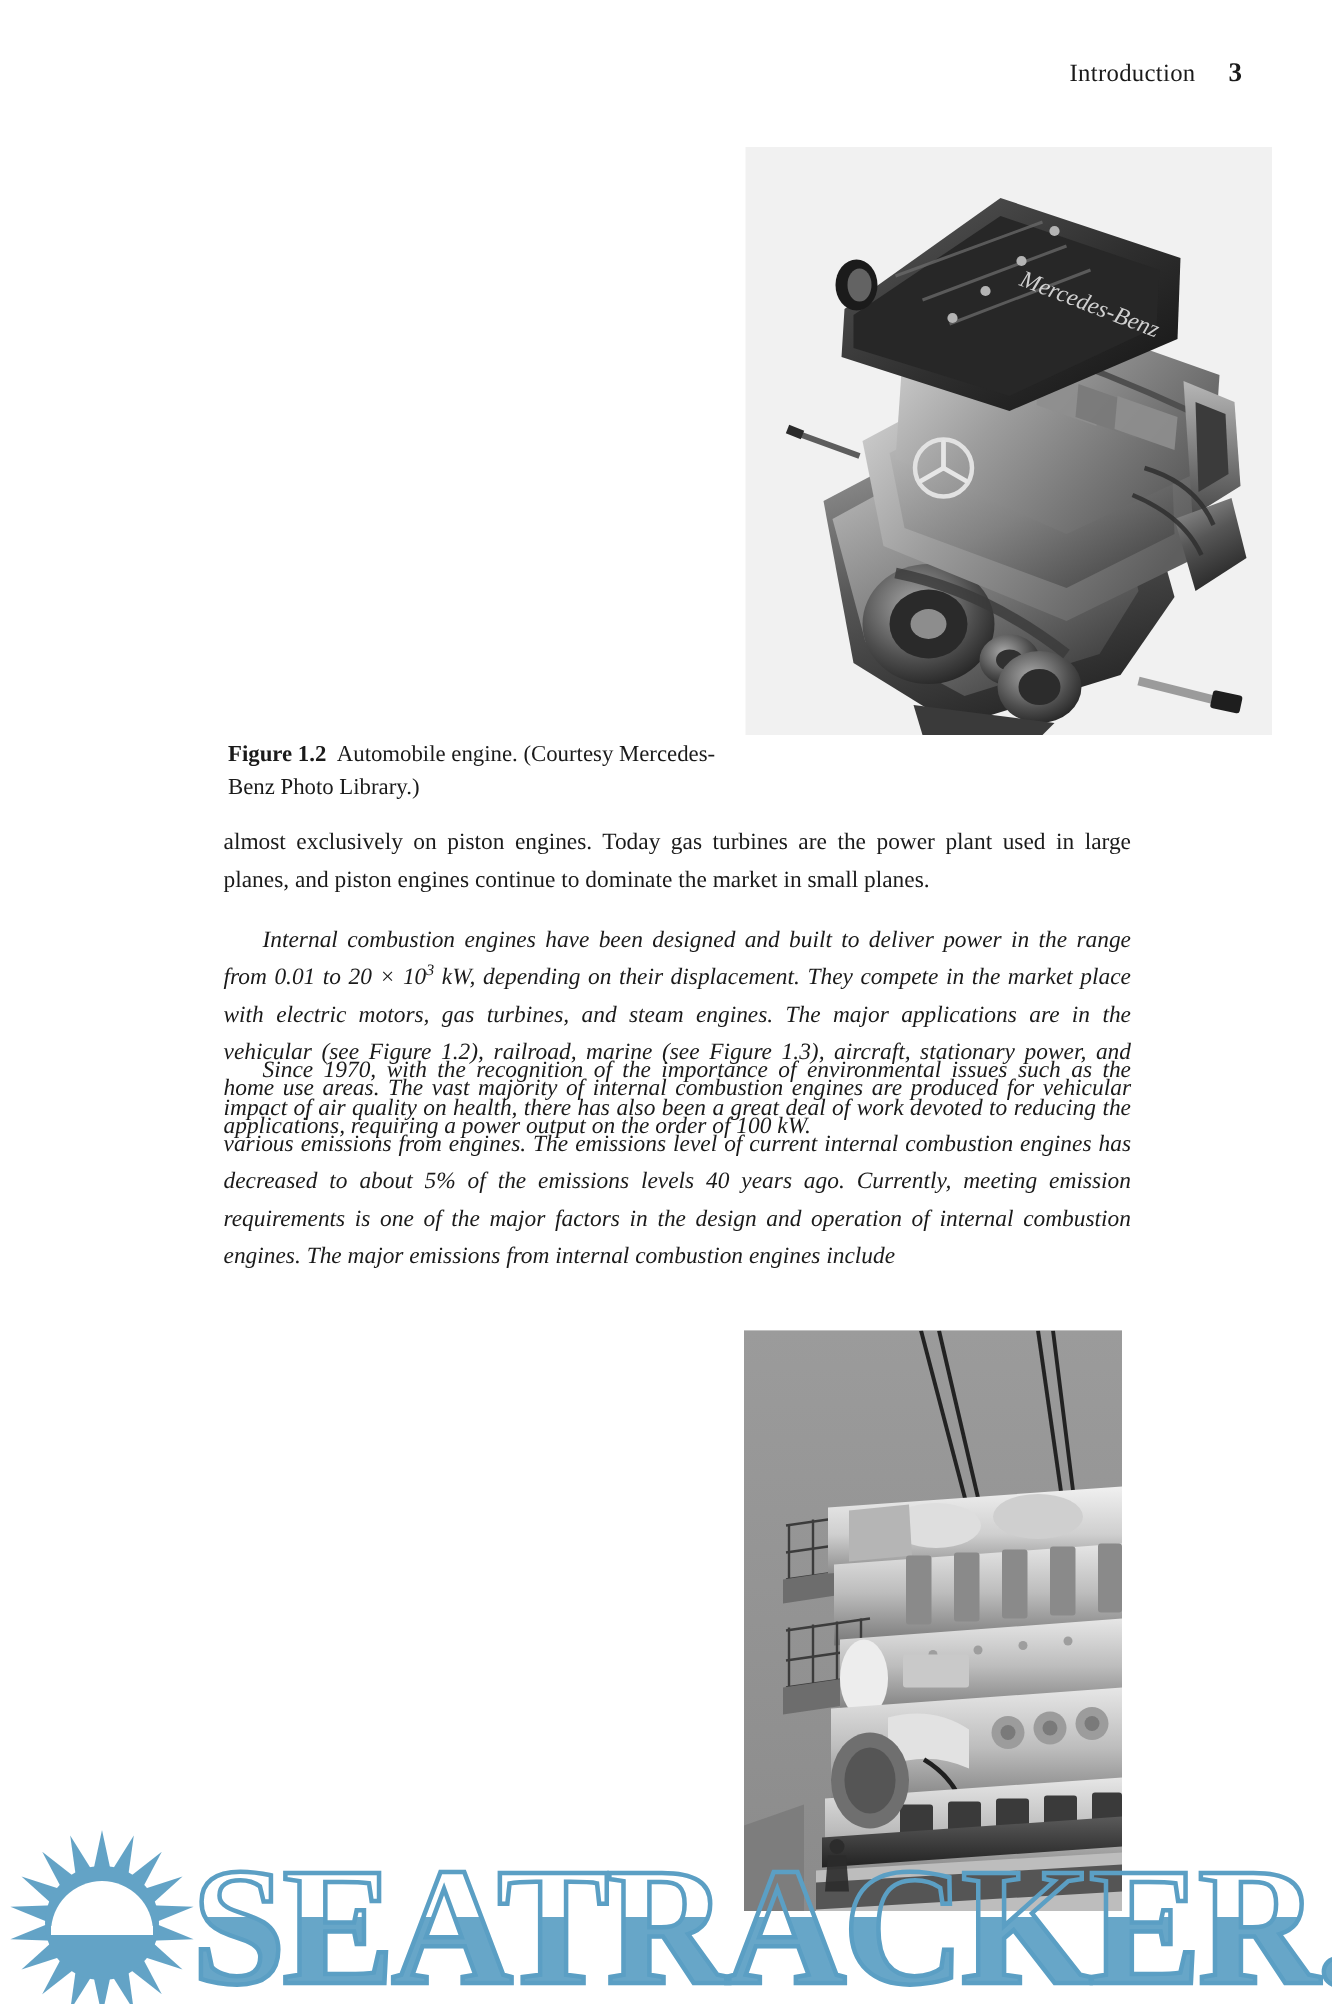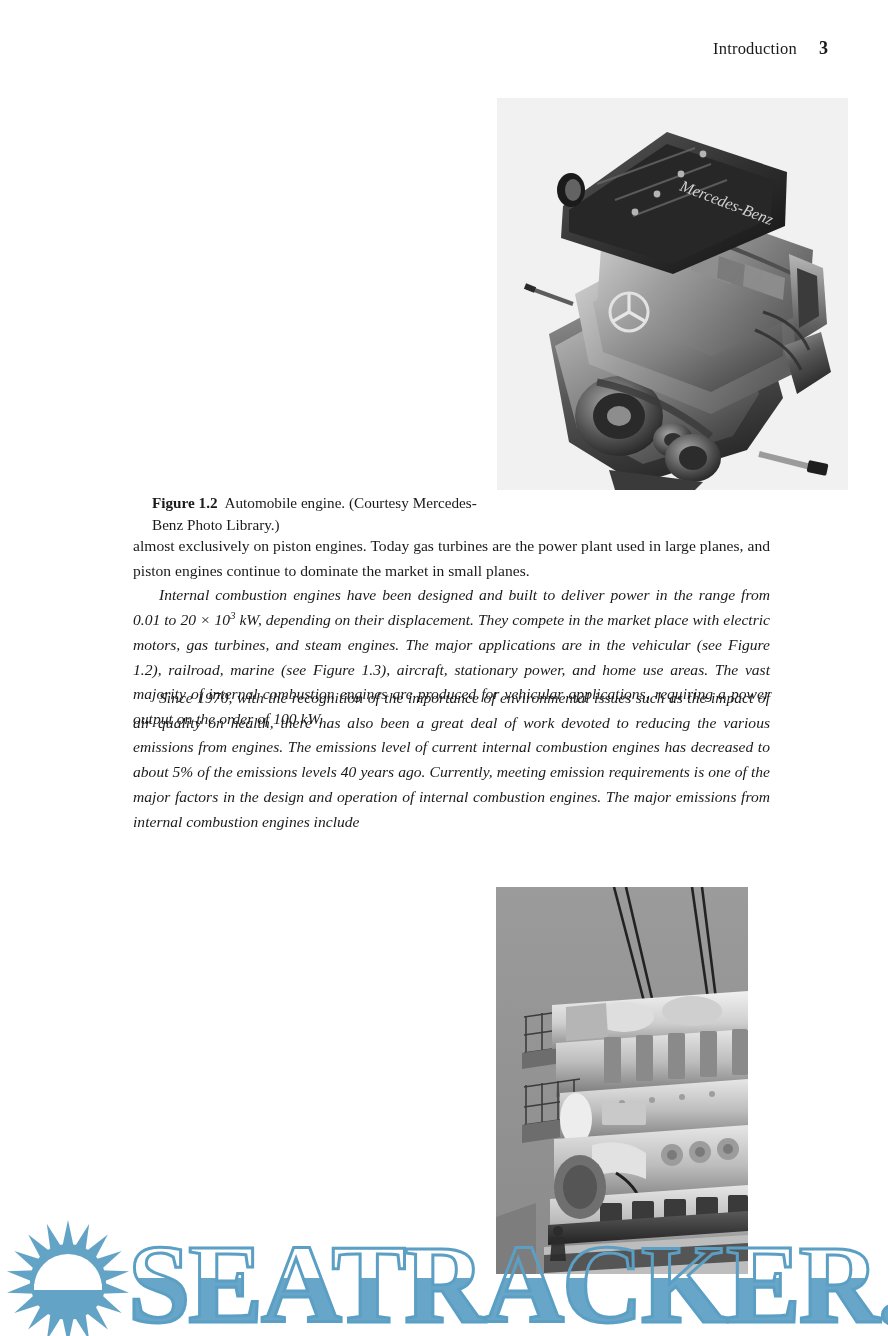--- a/index.html
+++ b/index.html
@@ -66,21 +66,21 @@
     position: absolute;
     left: 133px;
     width: 637px;
     font-size: 15.6px;
     line-height: 1.585;
     text-align: justify;
     text-justify: inter-word;
   }
   #body-upper { top: 534px; }
   #body-lower { top: 686px; }
-  .body-block p { margin: 0; }
+  .body-block p { margin: 16px; }
   .body-block p.indent { text-indent: 26px; font-style: italic; }
   sup { font-size: 0.68em; vertical-align: super; line-height: 0; }
 
   
   .fig13-image {
     position: absolute;
     left: 496px;
     top: 887px;
     width: 252px;
     height: 387px;

